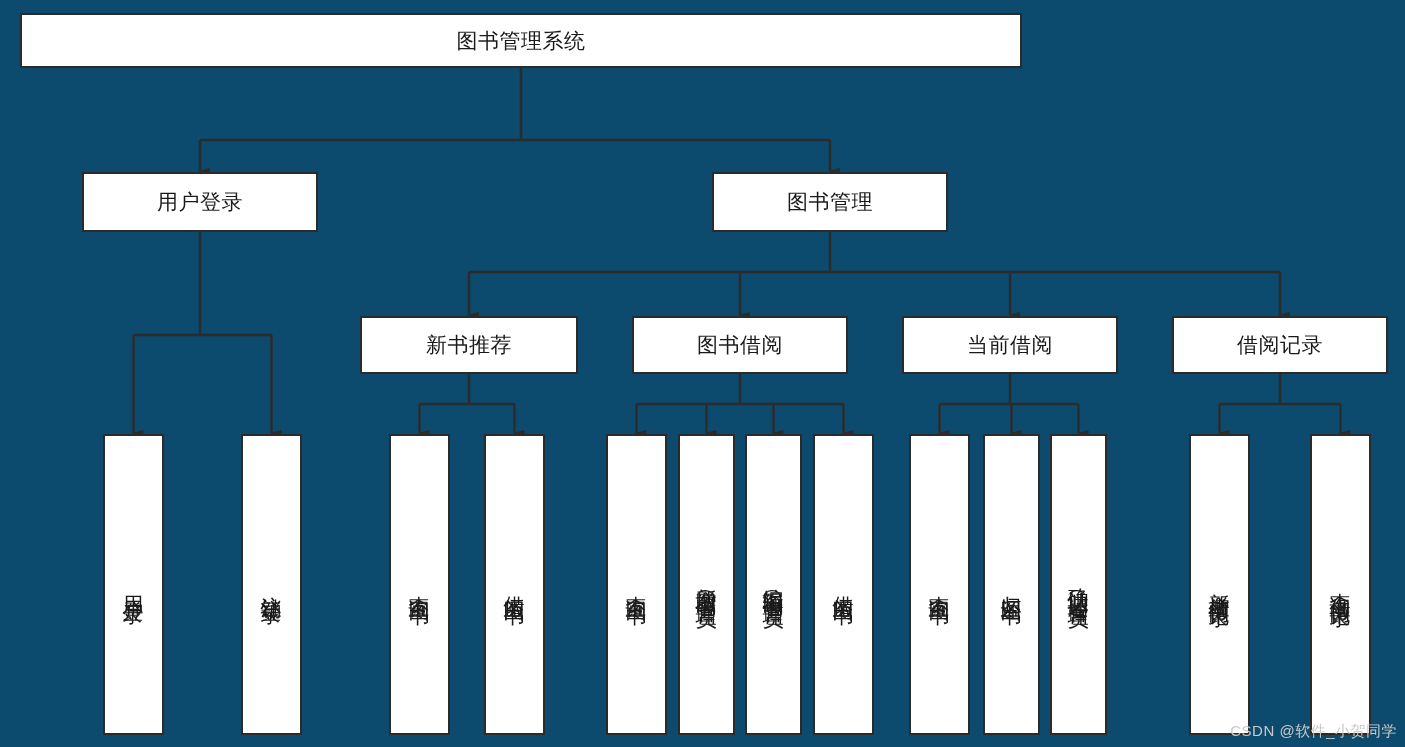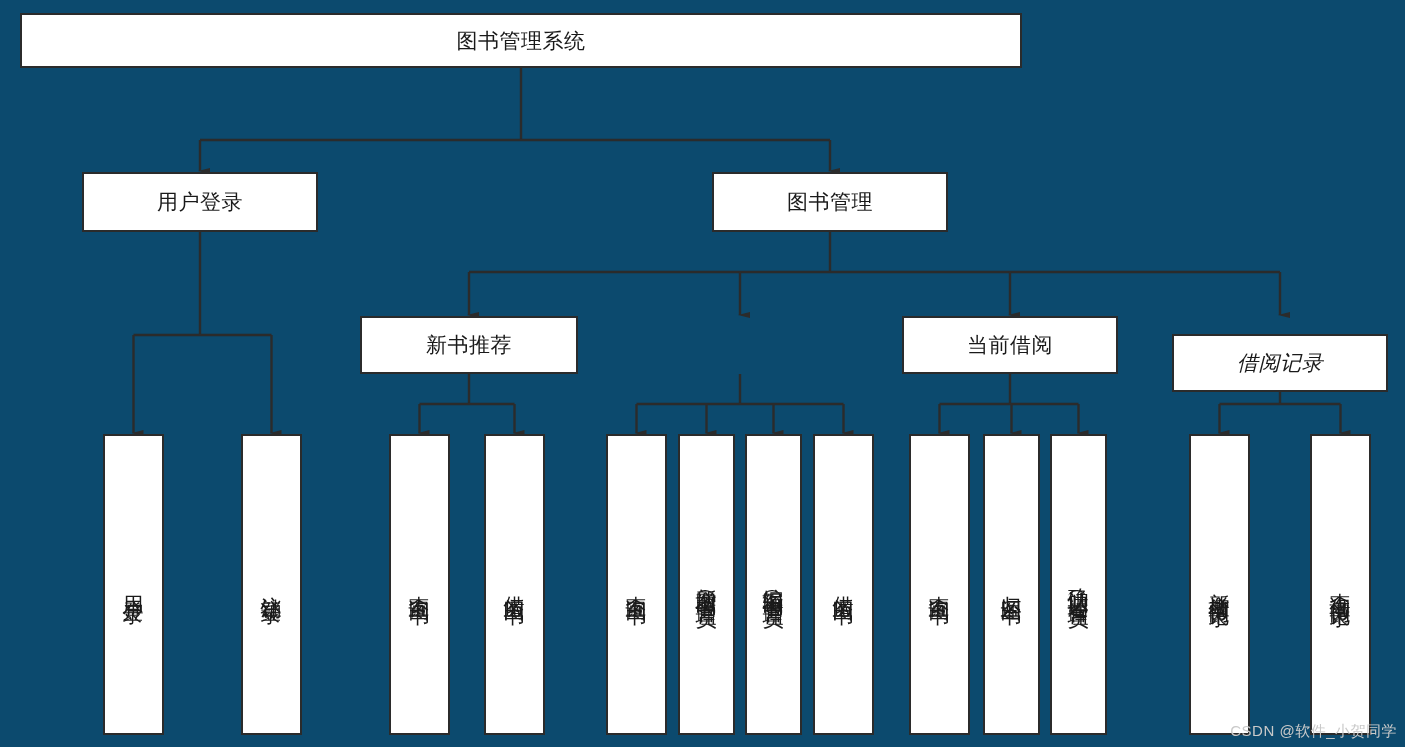--- a/index.html
+++ b/index.html
@@ -125,24 +125,27 @@
   <div class="node horizontal" style="left: 82px; top: 172px; width: 236px; height: 60px;">
     <span class="label">用户登录</span>
   </div>
   <div class="node horizontal" style="left: 360px; top: 316px; width: 218px; height: 58px;">
     <span class="label">新书推荐</span>
   </div>
 
   <div class="node horizontal" style="left: 712px; top: 172px; width: 236px; height: 60px;">
     <span class="label">图书管理</span>
   </div>
+  <div class="node horizontal" style="left: 632px; top: 316px; width: 216px; height: 58px;">
+    <span class="label">图书借阅</span>
+  </div>
   <div class="node horizontal" style="left: 902px; top: 316px; width: 216px; height: 58px; font-family: Liberation Serif, serif;">
     <span class="label">当前借阅</span>
   </div>
-  <div class="node horizontal" style="left: 1172px; top: 334px; width: 216px; height: 58px; font-style: italic;">
+  <div class="node horizontal" style="left: 1172px; top: 316px; width: 216px; height: 58px;">
     <span class="label">借阅记录</span>
   </div>
 
   <div class="node vertical" style="left: 103px; top: 434px; width: 61px; height: 301px;">
     <span class="label">用户登录</span>
   </div>
   <div class="node vertical" style="left: 241px; top: 434px; width: 61px; height: 301px;">
     <span class="label">注销登录</span>
   </div>
 

